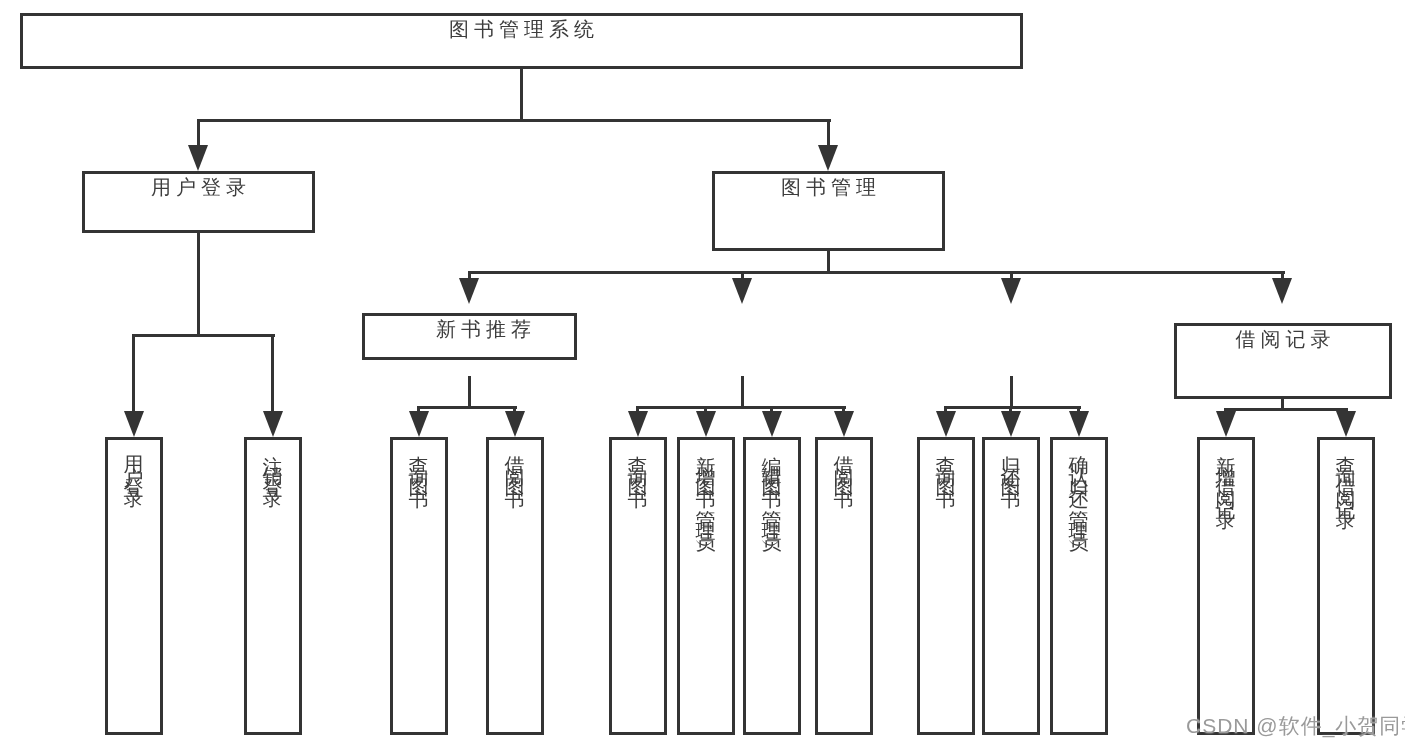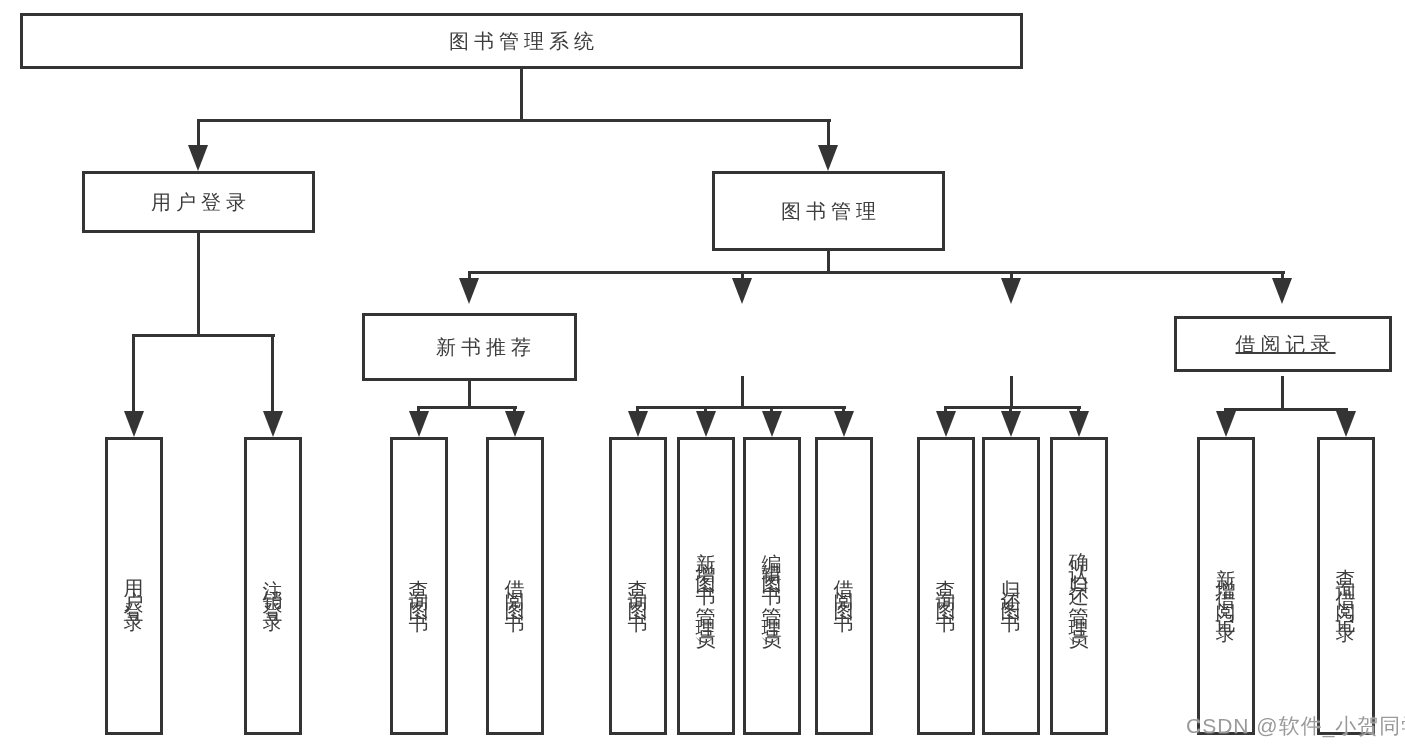--- a/index.html
+++ b/index.html
@@ -10,21 +10,20 @@
     background: #ffffff;
     overflow: hidden;
     font-family: "Liberation Sans", "DejaVu Sans", sans-serif;
   }
   .box {
     position: absolute;
     box-sizing: border-box;
     background: #ffffff;
     border: 3px solid #343434;
     display: flex;
-    align-items: center;
     justify-content: center;
     color: #3d3d3d;
     z-index: 2;
   }
   .hlabel {
     font-size: 20px;
     letter-spacing: 5px;
     text-indent: 5px;
     white-space: nowrap;
   }
@@ -96,24 +95,24 @@
   <div class="line" style="left:468px; top:271px; width:817px; height:3px;"></div>
   <div class="line" style="left:468px; top:271px; width:3px; height:9px;"></div>
   <div class="arrow" style="left:459px; top:278px;"></div>
   <div class="line" style="left:741px; top:271px; width:3px; height:9px;"></div>
   <div class="arrow" style="left:732px; top:278px;"></div>
   <div class="line" style="left:1010px; top:271px; width:3px; height:9px;"></div>
   <div class="arrow" style="left:1001px; top:278px;"></div>
   <div class="line" style="left:1281px; top:271px; width:3px; height:9px;"></div>
   <div class="arrow" style="left:1272px; top:278px;"></div>
 
-  <div class="box" style="left:362px; top:313px; width:215px; height:68px;padding-left:28px;">
+  <div class="box" style="left:362px; top:313px; width:215px; height:47px;padding-left:28px;">
     <span class="hlabel">新书推荐</span>
   </div>
-  <div class="box" style="left:1174px; top:316px; width:218px; height:56px;text-decoration:underline;">
+  <div class="box" style="left:1174px; top:323px; width:218px; height:76px;">
     <span class="hlabel">借阅记录</span>
   </div>
 
   <div class="line" style="left:468px; top:376px; width:3px; height:32px;"></div>
   <div class="line" style="left:417px; top:406px; width:100px; height:3px;"></div>
   <div class="line" style="left:417px; top:406px; width:3px; height:8px;"></div>
   <div class="arrow" style="left:409px; top:411px;"></div>
   <div class="line" style="left:513px; top:406px; width:3px; height:8px;"></div>
   <div class="arrow" style="left:505px; top:411px;"></div>
 

